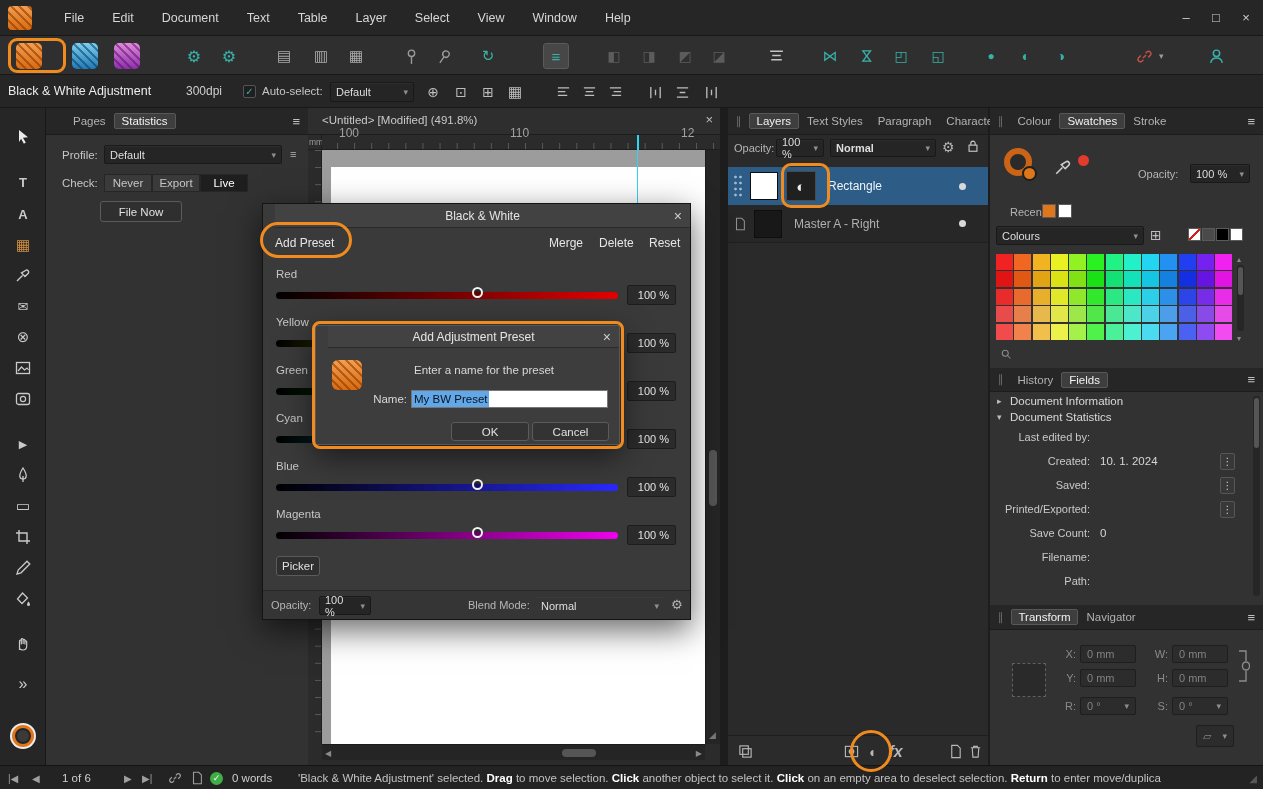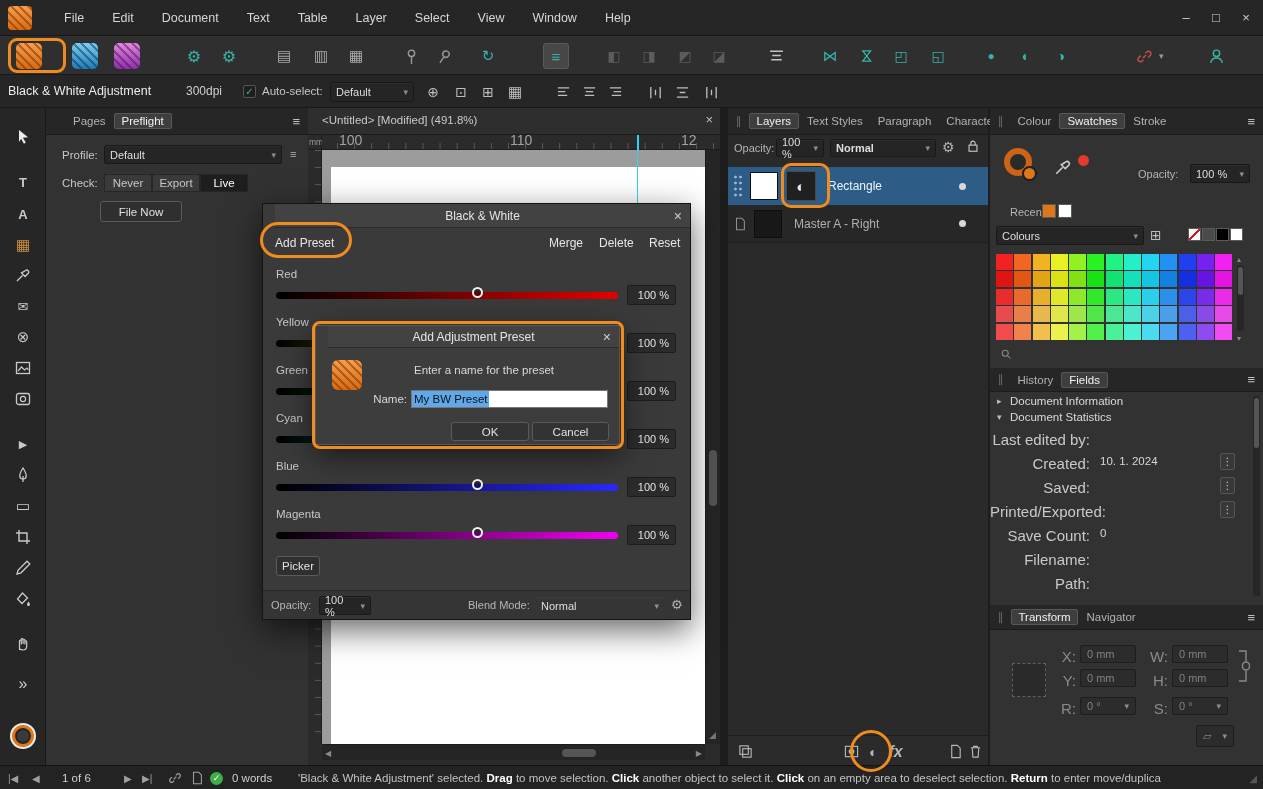--- a/index.html
+++ b/index.html
@@ -60,21 +60,21 @@
   
   .docarea { position:absolute; left:308px; top:108px; width:412px; height:657px; background:#2b2b2b; }
   .doctab { position:absolute; left:0; top:0; right:0; height:27px; background:#2e2e2e; border-bottom:1px solid #1c1c1c; }
   .doctab .t { position:absolute; left:14px; top:6px; font-size:11.5px; color:#c9c9c9; }
   .doctab .x { position:absolute; right:7px; top:4px; color:#bdbdbd; font-size:13px; }
   .hruler { position:absolute; left:14px; top:27px; width:398px; height:15px; background:#2b2b2b; border-bottom:1px solid #1e1e1e;
             background-image:linear-gradient(90deg,#5a5a5a 0 1px,transparent 1px); background-size:17.1px 6px; background-repeat:repeat-x; background-position:15px bottom; }
   .vruler { position:absolute; left:0; top:42px; width:14px; height:594px; background:#2b2b2b; border-right:1px solid #1e1e1e;
             background-image:linear-gradient(180deg,#5a5a5a 0 1px,transparent 1px); background-size:6px 17.1px; background-repeat:repeat-y; background-position:right top; }
   .rcorner { position:absolute; left:0; top:27px; width:14px; height:15px; background:#2b2b2b; border-right:1px solid #1e1e1e; border-bottom:1px solid #1e1e1e; font-size:8.5px; color:#9a9a9a; padding:2px 0 0 1px; }
-  .rmark { position:absolute; bottom:1px; font-size:14px; color:#a2a2a2; }
+  .rmark { position:absolute; bottom:9px; font-size:12px; color:#a2a2a2; }
   .canvas { position:absolute; left:14px; top:42px; width:383px; height:594px; background:#9c9c9c; }
   .page { position:absolute; left:9px; top:17px; right:0; bottom:0; background:#ffffff; }
   .guide { position:absolute; width:1px; }
   .hscroll { position:absolute; left:14px; bottom:5px; width:383px; height:16px; background:#252525; border-top:1px solid #1b1b1b; }
   .vscroll { position:absolute; right:0; top:42px; width:15px; height:594px; background:#252525; border-left:1px solid #1b1b1b; }
   .sthumb { position:absolute; background:#555; border-radius:4px; }
   .sarrow { position:absolute; color:#8a8a8a; font-size:8px; }
 
   
   .layers { position:absolute; left:728px; top:108px; width:260px; height:657px; background:#2a2a2a; }
@@ -95,21 +95,21 @@
   .rsec { position:absolute; left:0; right:0; }
   .swcell { position:absolute; width:17px; height:16px; }
   .swspecial { position:absolute; width:13px; height:13px; border:1px solid #5a5a5a; }
   .sw-none { background:#fff; background-image:linear-gradient(135deg, transparent 44%, #d81a1a 44%, #d81a1a 56%, transparent 56%); }
   .search { position:absolute; background:#242424; border:1px solid #1a1a1a; border-radius:2px; color:#cfcfcf; font-size:11px; padding:0 4px 0 20px; font-family:"Liberation Sans","DejaVu Sans",sans-serif; }
   .search::placeholder { color:#848484; }
   .mag { position:absolute; color:#8a8a8a; }
   .mag svg { width:12px; height:12px; }
   .kebab { position:absolute; width:15px; height:17px; background:#383838; border:1px solid #565656; border-radius:2px; color:#cfcfcf; font-size:10px; display:flex; align-items:center; justify-content:center; }
   .fval { position:absolute; font-size:11.5px; color:#d6d6d6; }
-  .flbl { position:absolute; font-size:15px; color:#c9c9c9; text-align:right; }
+  .flbl { position:absolute; font-size:11px; color:#c9c9c9; text-align:right; }
   .treerow { position:absolute; left:0; right:10px; height:16px; font-size:11.5px; color:#d9d9d9; }
   .chev { position:absolute; left:7px; top:1px; color:#bdbdbd; font-size:9px; }
   .anchorbox { position:absolute; width:34px; height:34px; background:#2a2a2a; border:1px dashed #5f5f5f; }
   .dis { color:#8a8a8a !important; }
   .ring-big { position:absolute; width:28px; height:28px; border-radius:50%; border:6px solid #cc6418; background:#2a2a2a; }
   .ring-small { position:absolute; width:15px; height:15px; border-radius:50%; background:#e0761a; border:2px solid #1f1f1f; }
   .reddot { position:absolute; width:11px; height:11px; border-radius:50%; background:#e33a2e; }
 
   
   .dialog { position:absolute; background:#3a3a3a; border:1px solid #141414; box-shadow:0 10px 30px rgba(0,0,0,.6); }
@@ -320,21 +320,21 @@
       </span>
       <span class="tool" style="top: 564px; font-size: 16px;">»</span>
       <span class="tool" style="top: 616px;">
         <span class="colorring"></span>
       </span>
     </div>
 
   <div class="preflight">
     <div class="panelbar" style="padding-left:20px;">
       <span class="tab">Pages</span>
-      <span class="tab active">Preflight</span>
+      <span class="tab active">Statistics</span>
       <span class="hamb">≡</span>
     </div>
     <span class="lbl" style="left:16px; top:41px;">Profile:</span>
     <div class="dd" style="left:58px; top:37px; width:178px; height:19px;">
       <span>Default</span>
         <span class="cr">▾</span>
     </div>
     <span class="lbl" style="left:244px; top:40px; font-size:11px; color:#b5b5b5;">≡</span>
     <span class="lbl" style="left:16px; top:69px;">Check:</span>
     <div id="checksegs" style="position:absolute; left:58px; top:66px;"><span class="seg">Never</span><span class="seg">Export</span><span class="seg active">Live</span></div>

